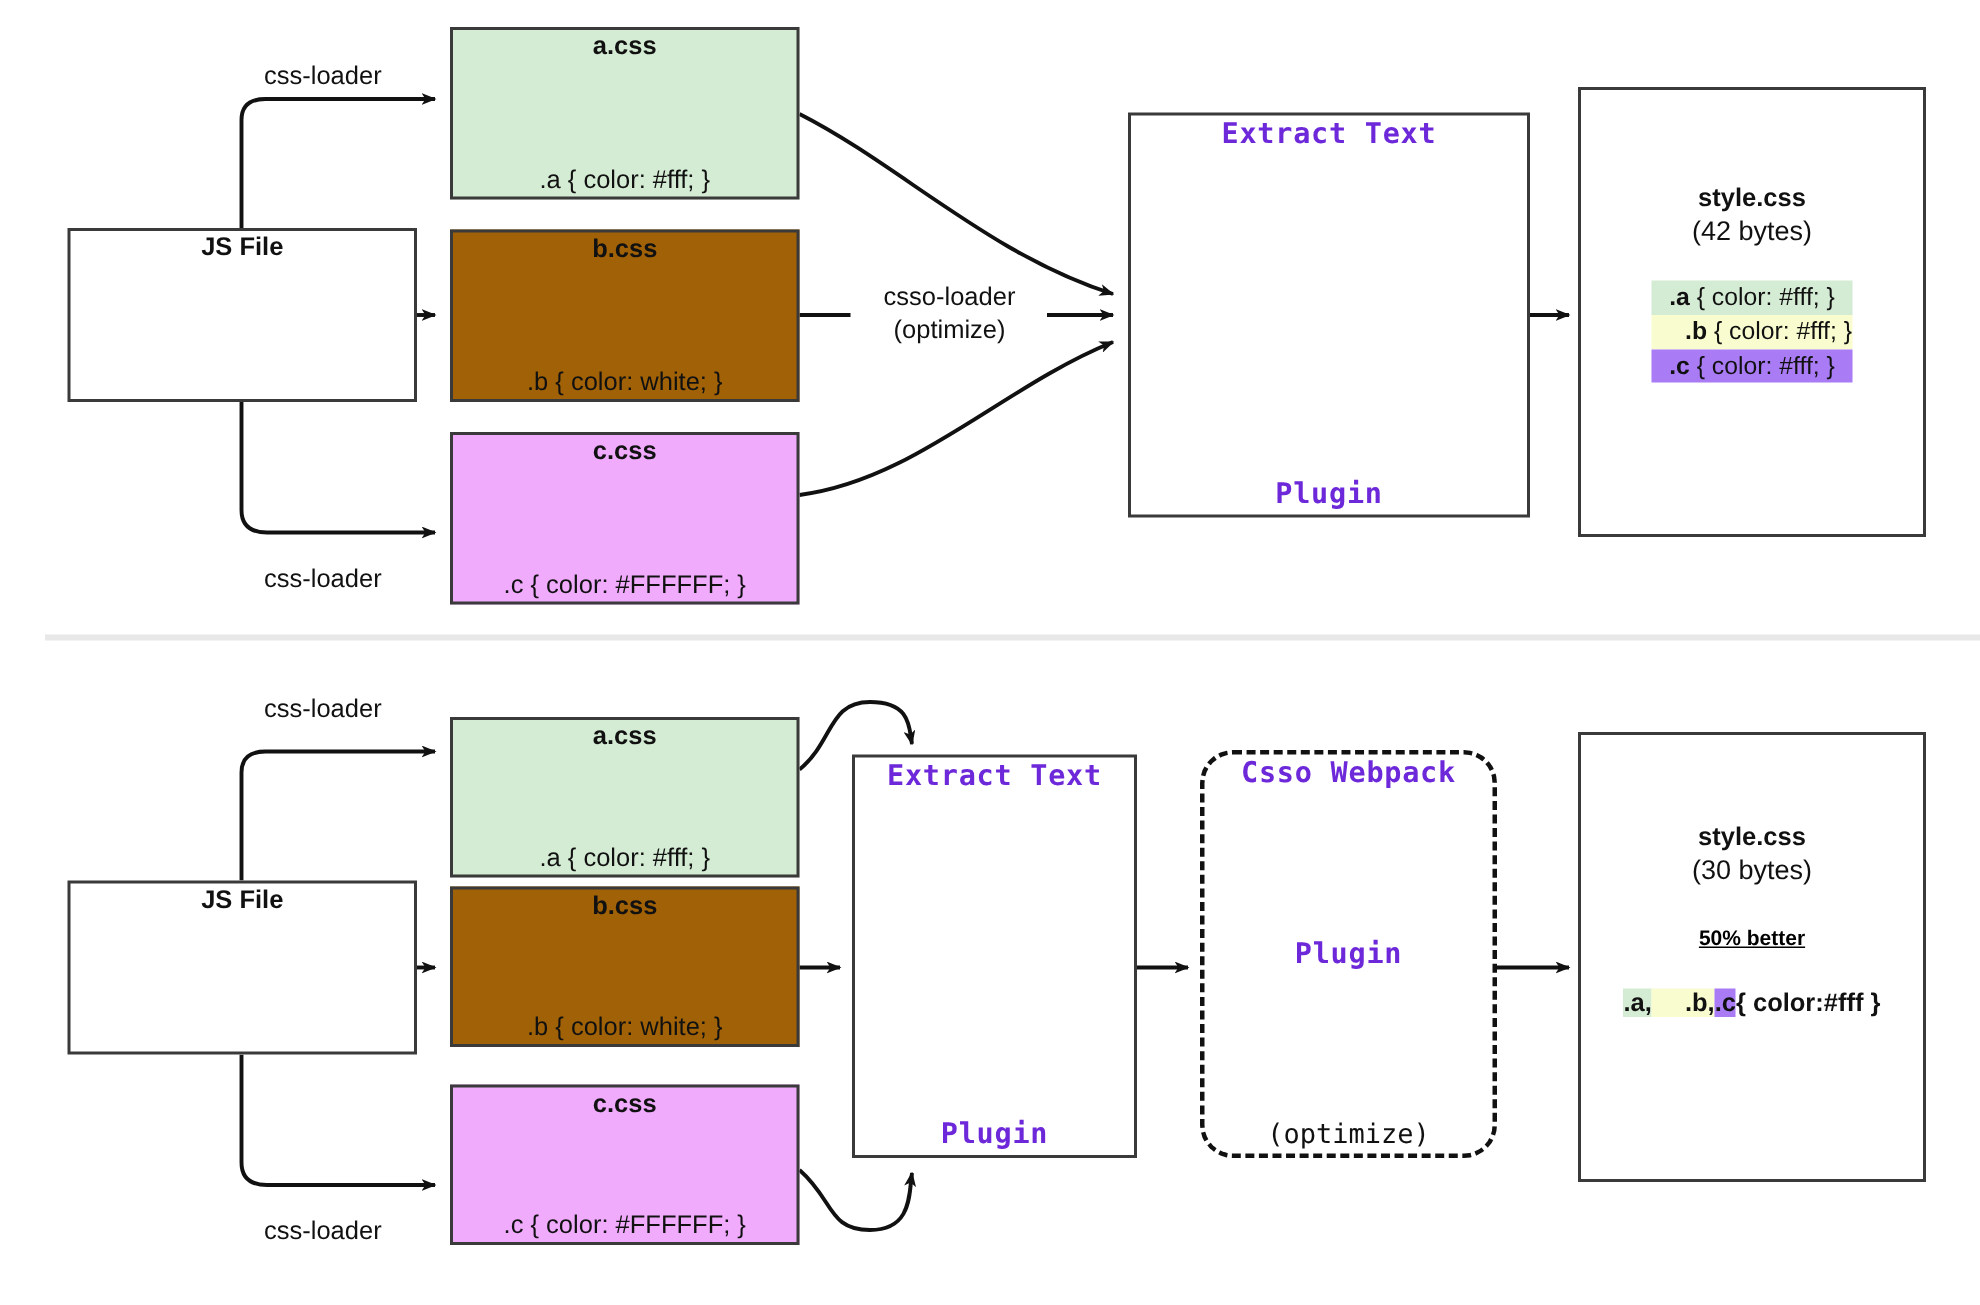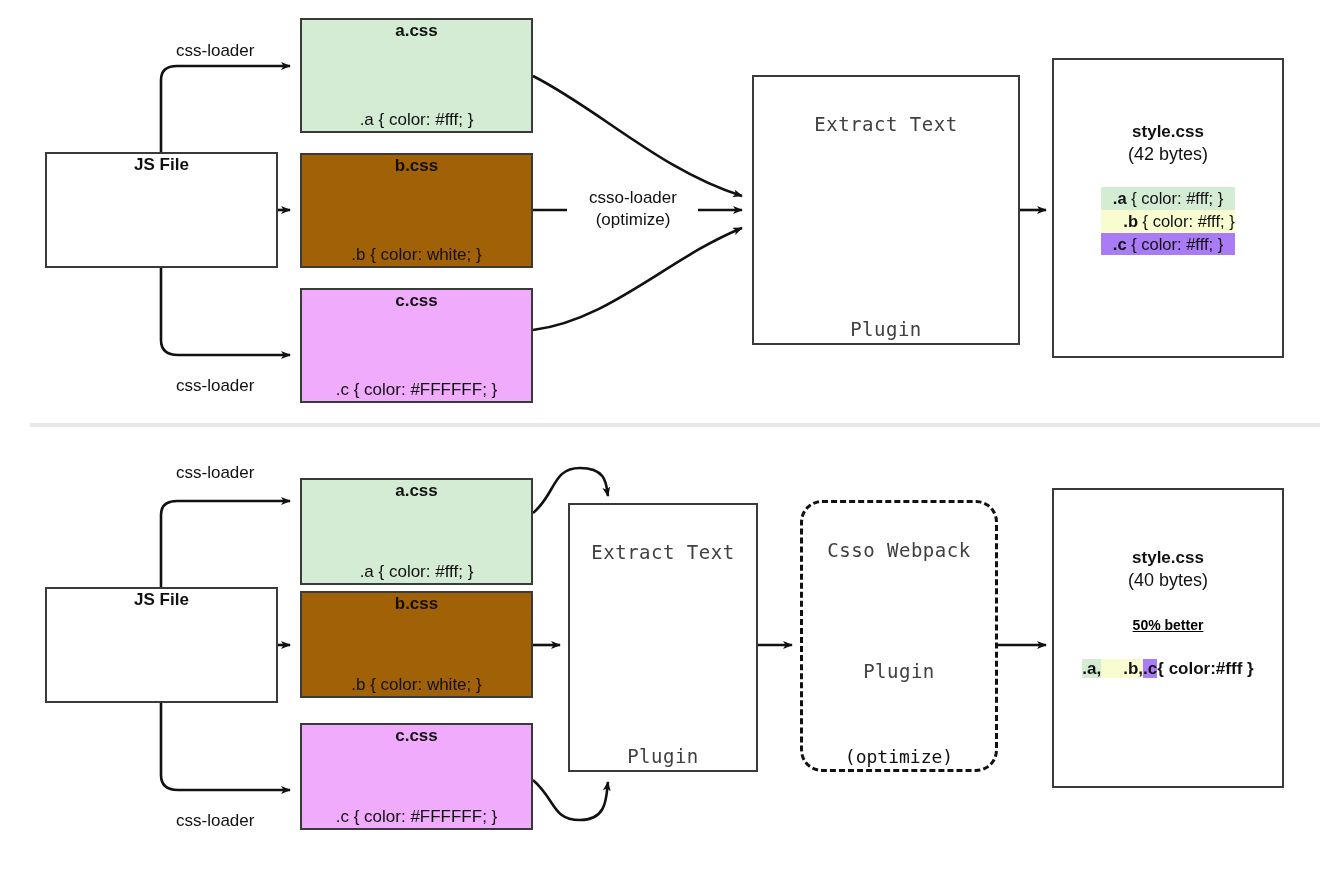--- a/index.html
+++ b/index.html
@@ -49,26 +49,25 @@
     line-height: 1.25;
   }
   .body-line {
     font-size: 17px;
     color: #111;
     line-height: 1.3;
     white-space: nowrap;
   }
   .mono-bold {
     font-family: "DejaVu Sans Mono", "Liberation Mono", monospace;
-    font-weight: normal;
+    font-weight: bold;
     font-size: 19px;
-    color: #404040;
+    color: #6d28d9;
     line-height: 1.35;
     letter-spacing: 0.5px;
-    margin-top: 35px;
   }
   .mono-reg {
     font-family: "DejaVu Sans Mono", "Liberation Mono", monospace;
     font-size: 18px;
     color: #111;
     line-height: 1.35;
   }
 
   .edge-label {
     position: absolute;
@@ -252,16 +251,16 @@
 </div>
 
 <div class="node dashed" style="left:800px; top:500px; width:198px; height:272px;">
   <span class="mono-bold">Csso Webpack</span>
   <span class="mono-bold">Plugin</span>
   <span class="mono-reg">(optimize)</span>
 </div>
 
 <div class="node boxed" style="left:1052px; top:488px; width:232px; height:300px; justify-content:flex-start; padding-top:58px;">
   <span class="out-title">style.css</span>
-  <span class="out-sub">(40 bytes)</span>
+  <span class="out-sub">(30 bytes)</span>
   <span class="better">50% better</span>
   <div class="out-rules-single"><span class="hl-green">.a,</span><span class="hl-yellow">.b,</span><span class="hl-purple">.c</span><span>{ color:#fff }</span></div>
 </div>
 
 </body></html>

